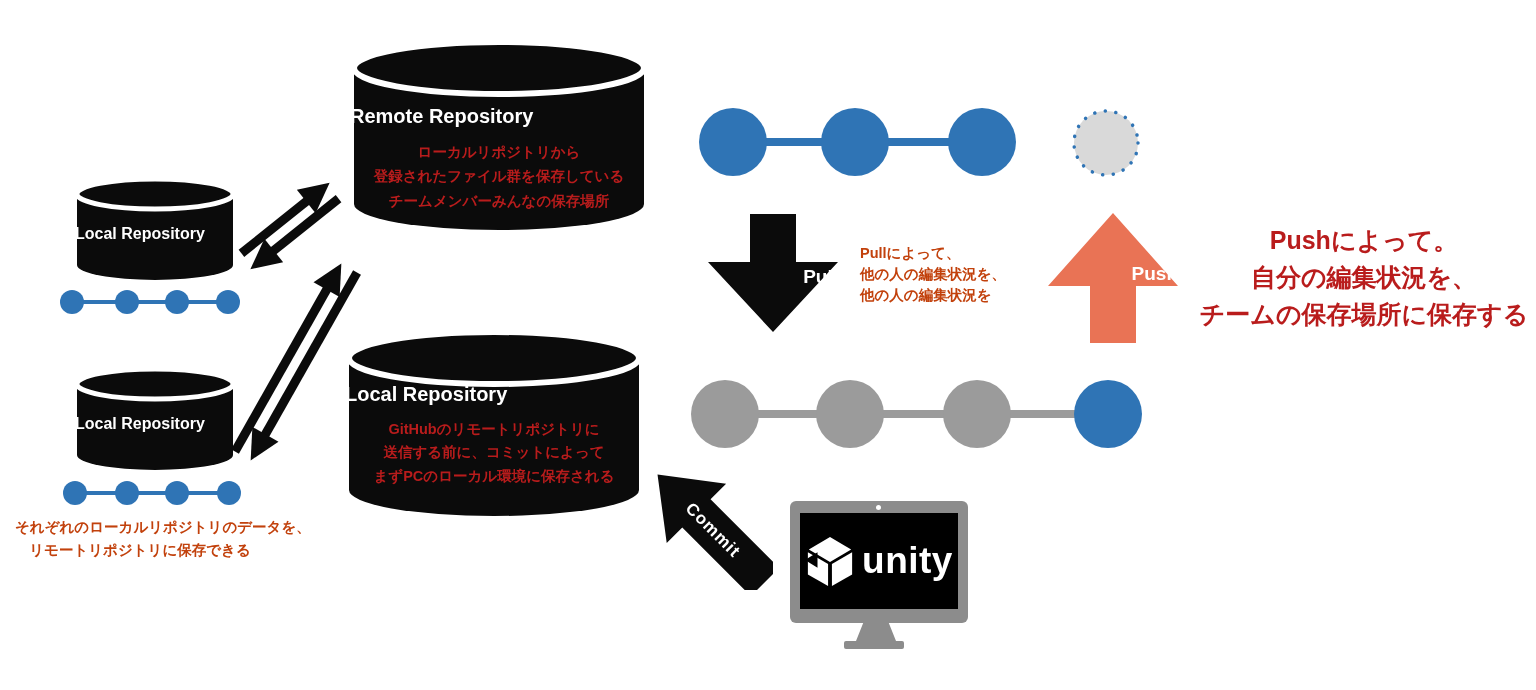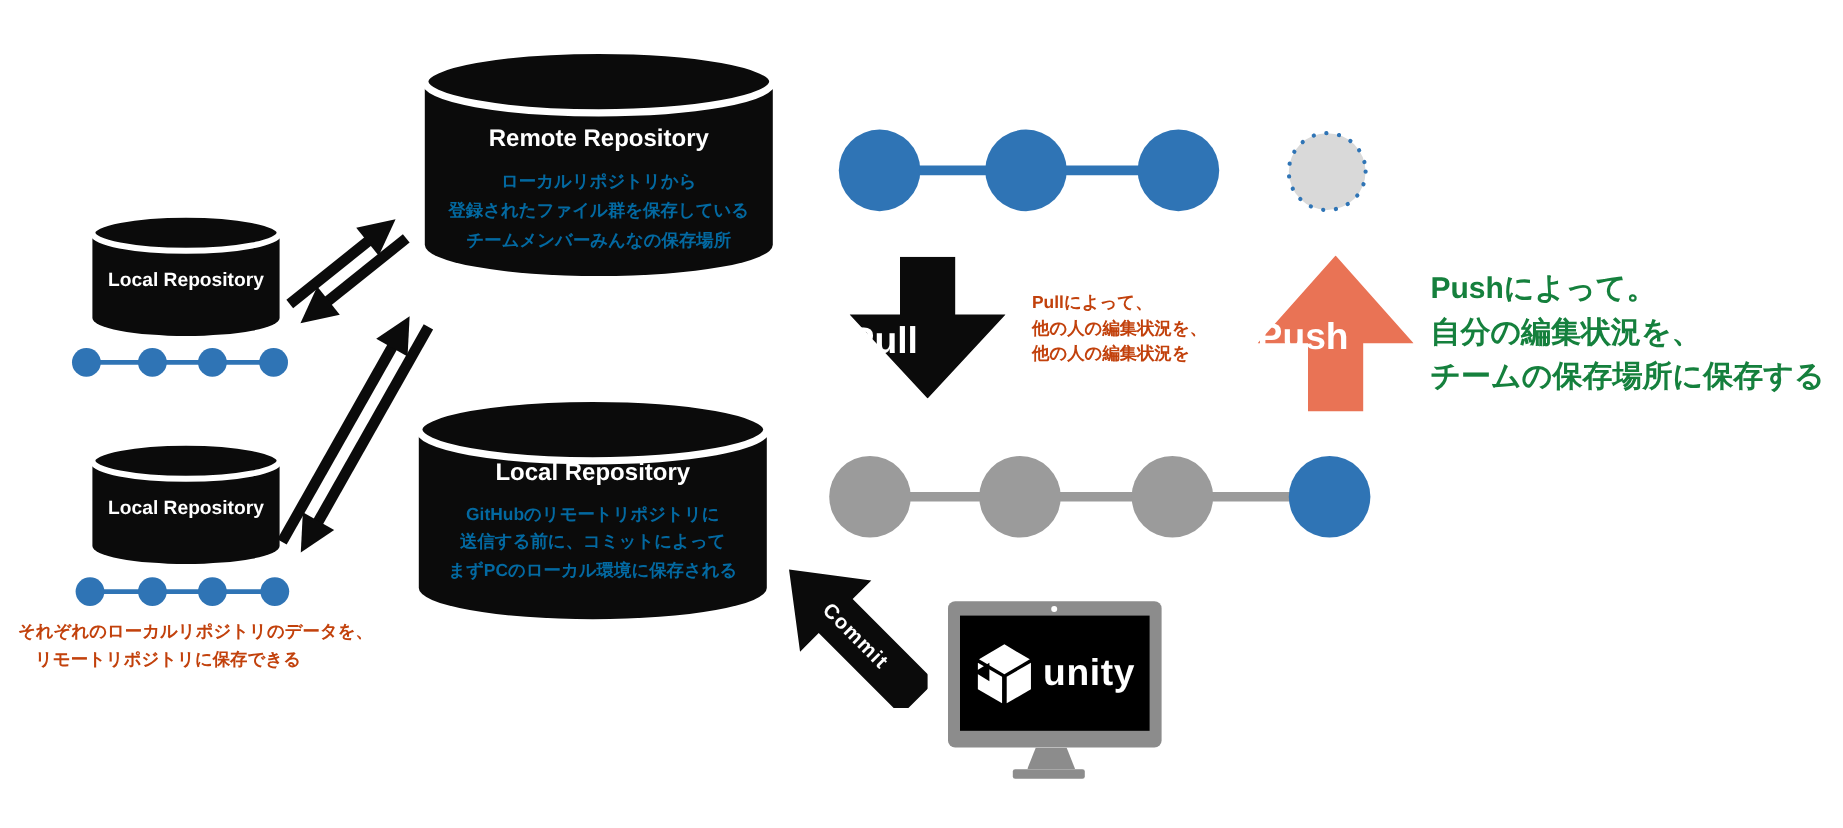--- a/index.html
+++ b/index.html
@@ -5,40 +5,40 @@
   html,body{margin:0;padding:0;background:#fff;}
   .canvas{
     position:relative;width:1536px;height:690px;background:#fff;overflow:hidden;
     font-family:"Liberation Sans","DejaVu Sans",sans-serif;
   }
   .abs{position:absolute;}
   svg{display:block;}
   
   .cyl{position:absolute;}
   .cyl svg{position:absolute;inset:0;}
-  .cyl-title{position:absolute;width:100%;text-align:center;color:#fff;font-weight:bold;line-height:1.15;}
-  .cyl-line{position:absolute;width:100%;text-align:center;color:#0369a1;font-weight:bold;font-size:14.5px;line-height:1.2;}
+  .cyl-title{position:absolute;width:100%;color:#fff;font-weight:bold;line-height:1.15;}
+  .cyl-line{position:absolute;width:100%;text-align:center;color:#b91c1c;font-weight:bold;font-size:14.5px;line-height:1.2;}
   .big-title{font-size:20px;}
   .small-title{font-size:16px;}
   
-  .arrow-label{position:absolute;width:100%;text-align:left;color:#fff;font-weight:bold;font-size:31px;}
+  .arrow-label{position:absolute;width:100%;text-align:right;color:#fff;font-weight:bold;font-size:19px;}
   
   .cap{color:#c2410c;font-weight:bold;}
   .cap-sm{font-size:14.5px;line-height:21px;}
   .cap-md{font-size:15px;line-height:22px;}
-  .push-text{color:#15803d;font-weight:bold;font-size:25px;line-height:37px;white-space:nowrap;}
+  .push-text{color:#b91c1c;font-weight:bold;font-size:25px;line-height:37px;white-space:nowrap;text-align:center;}
   
   .monitor-frame{position:absolute;left:0;top:0;width:178px;height:122px;background:#8C8C8C;border-radius:6px;}
   .monitor-screen{position:absolute;left:10px;top:12px;width:158px;height:96px;background:#000;
     display:flex;align-items:center;justify-content:center;gap:7px;}
   .monitor-camera{position:absolute;left:86px;top:4px;width:5px;height:5px;border-radius:50%;background:#fff;}
   .monitor-neck{position:absolute;left:66px;top:122px;width:40px;height:18px;background:#8C8C8C;
     clip-path:polygon(18% 0,82% 0,100% 100%,0 100%);}
   .monitor-base{position:absolute;left:54px;top:140px;width:60px;height:8px;background:#8C8C8C;border-radius:2px;}
-  .unity-word{color:#fff;font-weight:bold;font-size:31px;letter-spacing:0.5px;}
+  .unity-word{color:#fff;font-weight:bold;font-size:37px;letter-spacing:0.5px;}
 </style>
 </head>
 <body>
 
 <div class="canvas">
 
   <svg class="abs" style="left:0;top:0;" width="1536" height="690" viewBox="0 0 1536 690" fill="#0B0B0B" stroke="#0B0B0B">
     <g transform="translate(290,226) rotate(-38.7)">
       <line x1="-55" y1="-9" x2="30" y2="-9" stroke-width="9"></line>
       <polygon points="28,-24 58,-9 28,6" stroke="none"></polygon>

